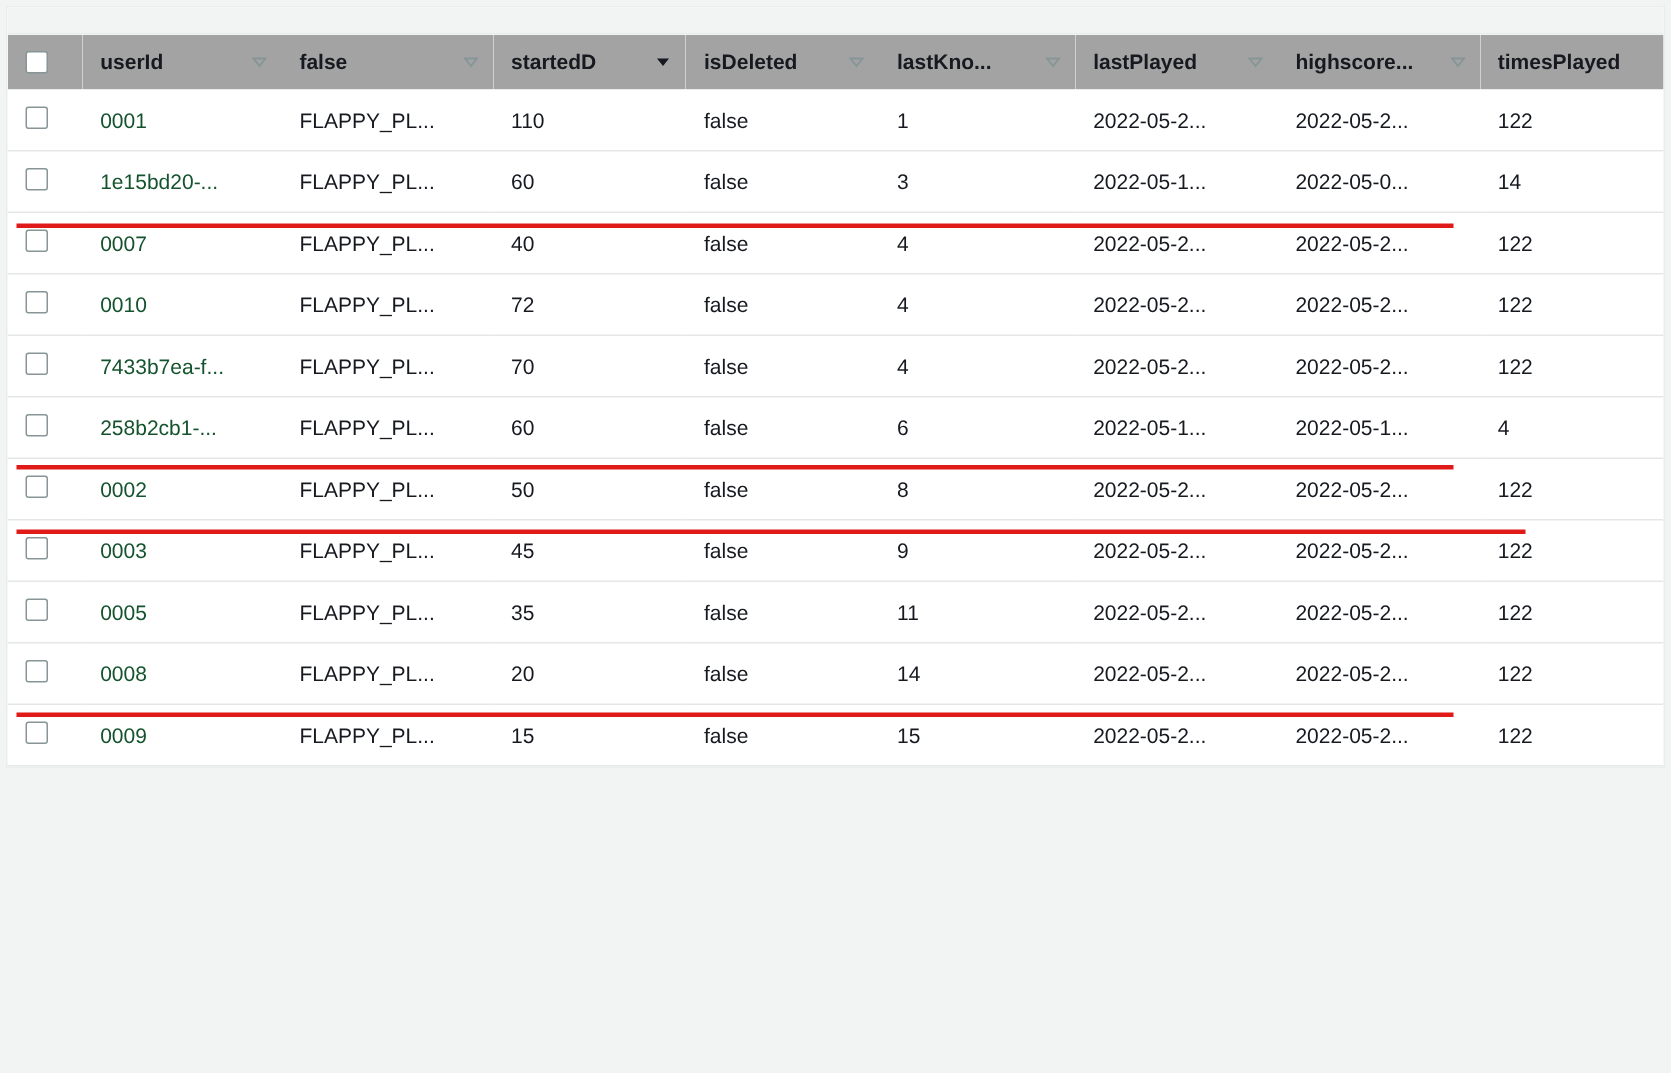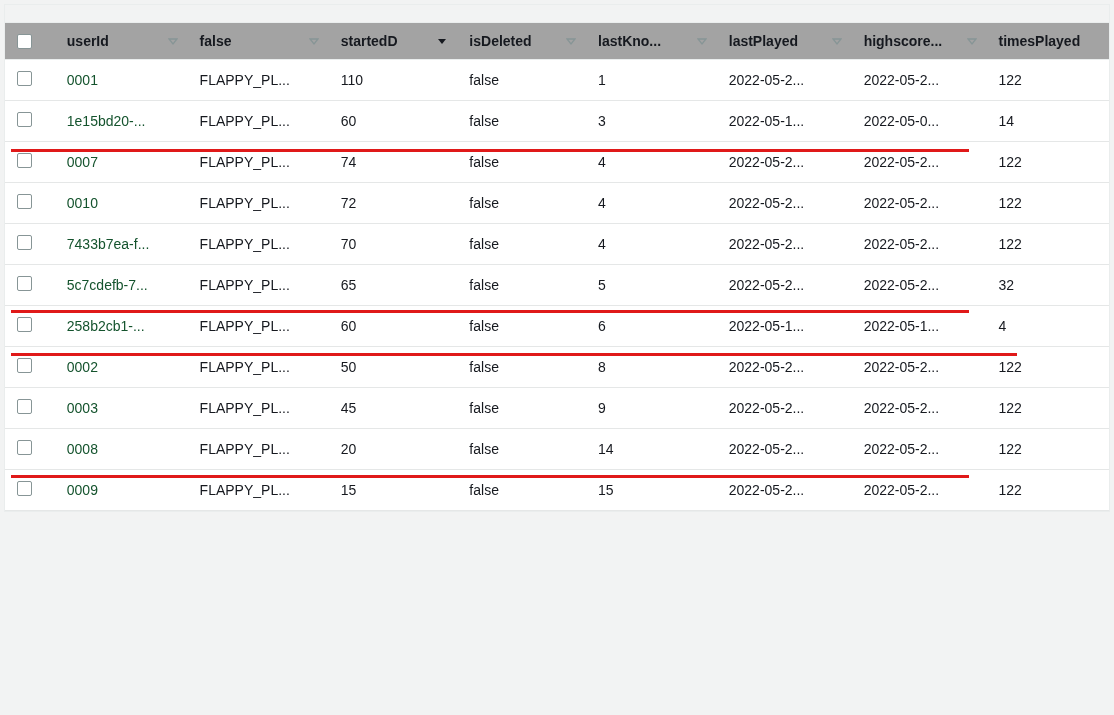--- a/index.html
+++ b/index.html
@@ -216,21 +216,21 @@
           <td>false</td>
           <td>3</td>
           <td>2022-05-1...</td>
           <td>2022-05-0...</td>
           <td>14</td>
         </tr>
         <tr>
           <td><span class="chk"></span></td>
           <td class="link"><a href="#">0007</a></td>
           <td>FLAPPY_PL...</td>
-          <td>74</td>
+          <td>40</td>
           <td>false</td>
           <td>4</td>
           <td>2022-05-2...</td>
           <td>2022-05-2...</td>
           <td>122</td>
         </tr>
         <tr>
           <td><span class="chk"></span></td>
           <td class="link"><a href="#">0010</a></td>
           <td>FLAPPY_PL...</td>
@@ -244,31 +244,20 @@
         <tr>
           <td><span class="chk"></span></td>
           <td class="link"><a href="#">7433b7ea-f...</a></td>
           <td>FLAPPY_PL...</td>
           <td>70</td>
           <td>false</td>
           <td>4</td>
           <td>2022-05-2...</td>
           <td>2022-05-2...</td>
           <td>122</td>
-        </tr>
-        <tr>
-          <td><span class="chk"></span></td>
-          <td class="link"><a href="#">5c7cdefb-7...</a></td>
-          <td>FLAPPY_PL...</td>
-          <td>65</td>
-          <td>false</td>
-          <td>5</td>
-          <td>2022-05-2...</td>
-          <td>2022-05-2...</td>
-          <td>32</td>
         </tr>
         <tr>
           <td><span class="chk"></span></td>
           <td class="link"><a href="#">258b2cb1-...</a></td>
           <td>FLAPPY_PL...</td>
           <td>60</td>
           <td>false</td>
           <td>6</td>
           <td>2022-05-1...</td>
           <td>2022-05-1...</td>
@@ -285,20 +274,31 @@
           <td>2022-05-2...</td>
           <td>122</td>
         </tr>
         <tr>
           <td><span class="chk"></span></td>
           <td class="link"><a href="#">0003</a></td>
           <td>FLAPPY_PL...</td>
           <td>45</td>
           <td>false</td>
           <td>9</td>
+          <td>2022-05-2...</td>
+          <td>2022-05-2...</td>
+          <td>122</td>
+        </tr>
+        <tr>
+          <td><span class="chk"></span></td>
+          <td class="link"><a href="#">0005</a></td>
+          <td>FLAPPY_PL...</td>
+          <td>35</td>
+          <td>false</td>
+          <td>11</td>
           <td>2022-05-2...</td>
           <td>2022-05-2...</td>
           <td>122</td>
         </tr>
         <tr>
           <td><span class="chk"></span></td>
           <td class="link"><a href="#">0008</a></td>
           <td>FLAPPY_PL...</td>
           <td>20</td>
           <td>false</td>

